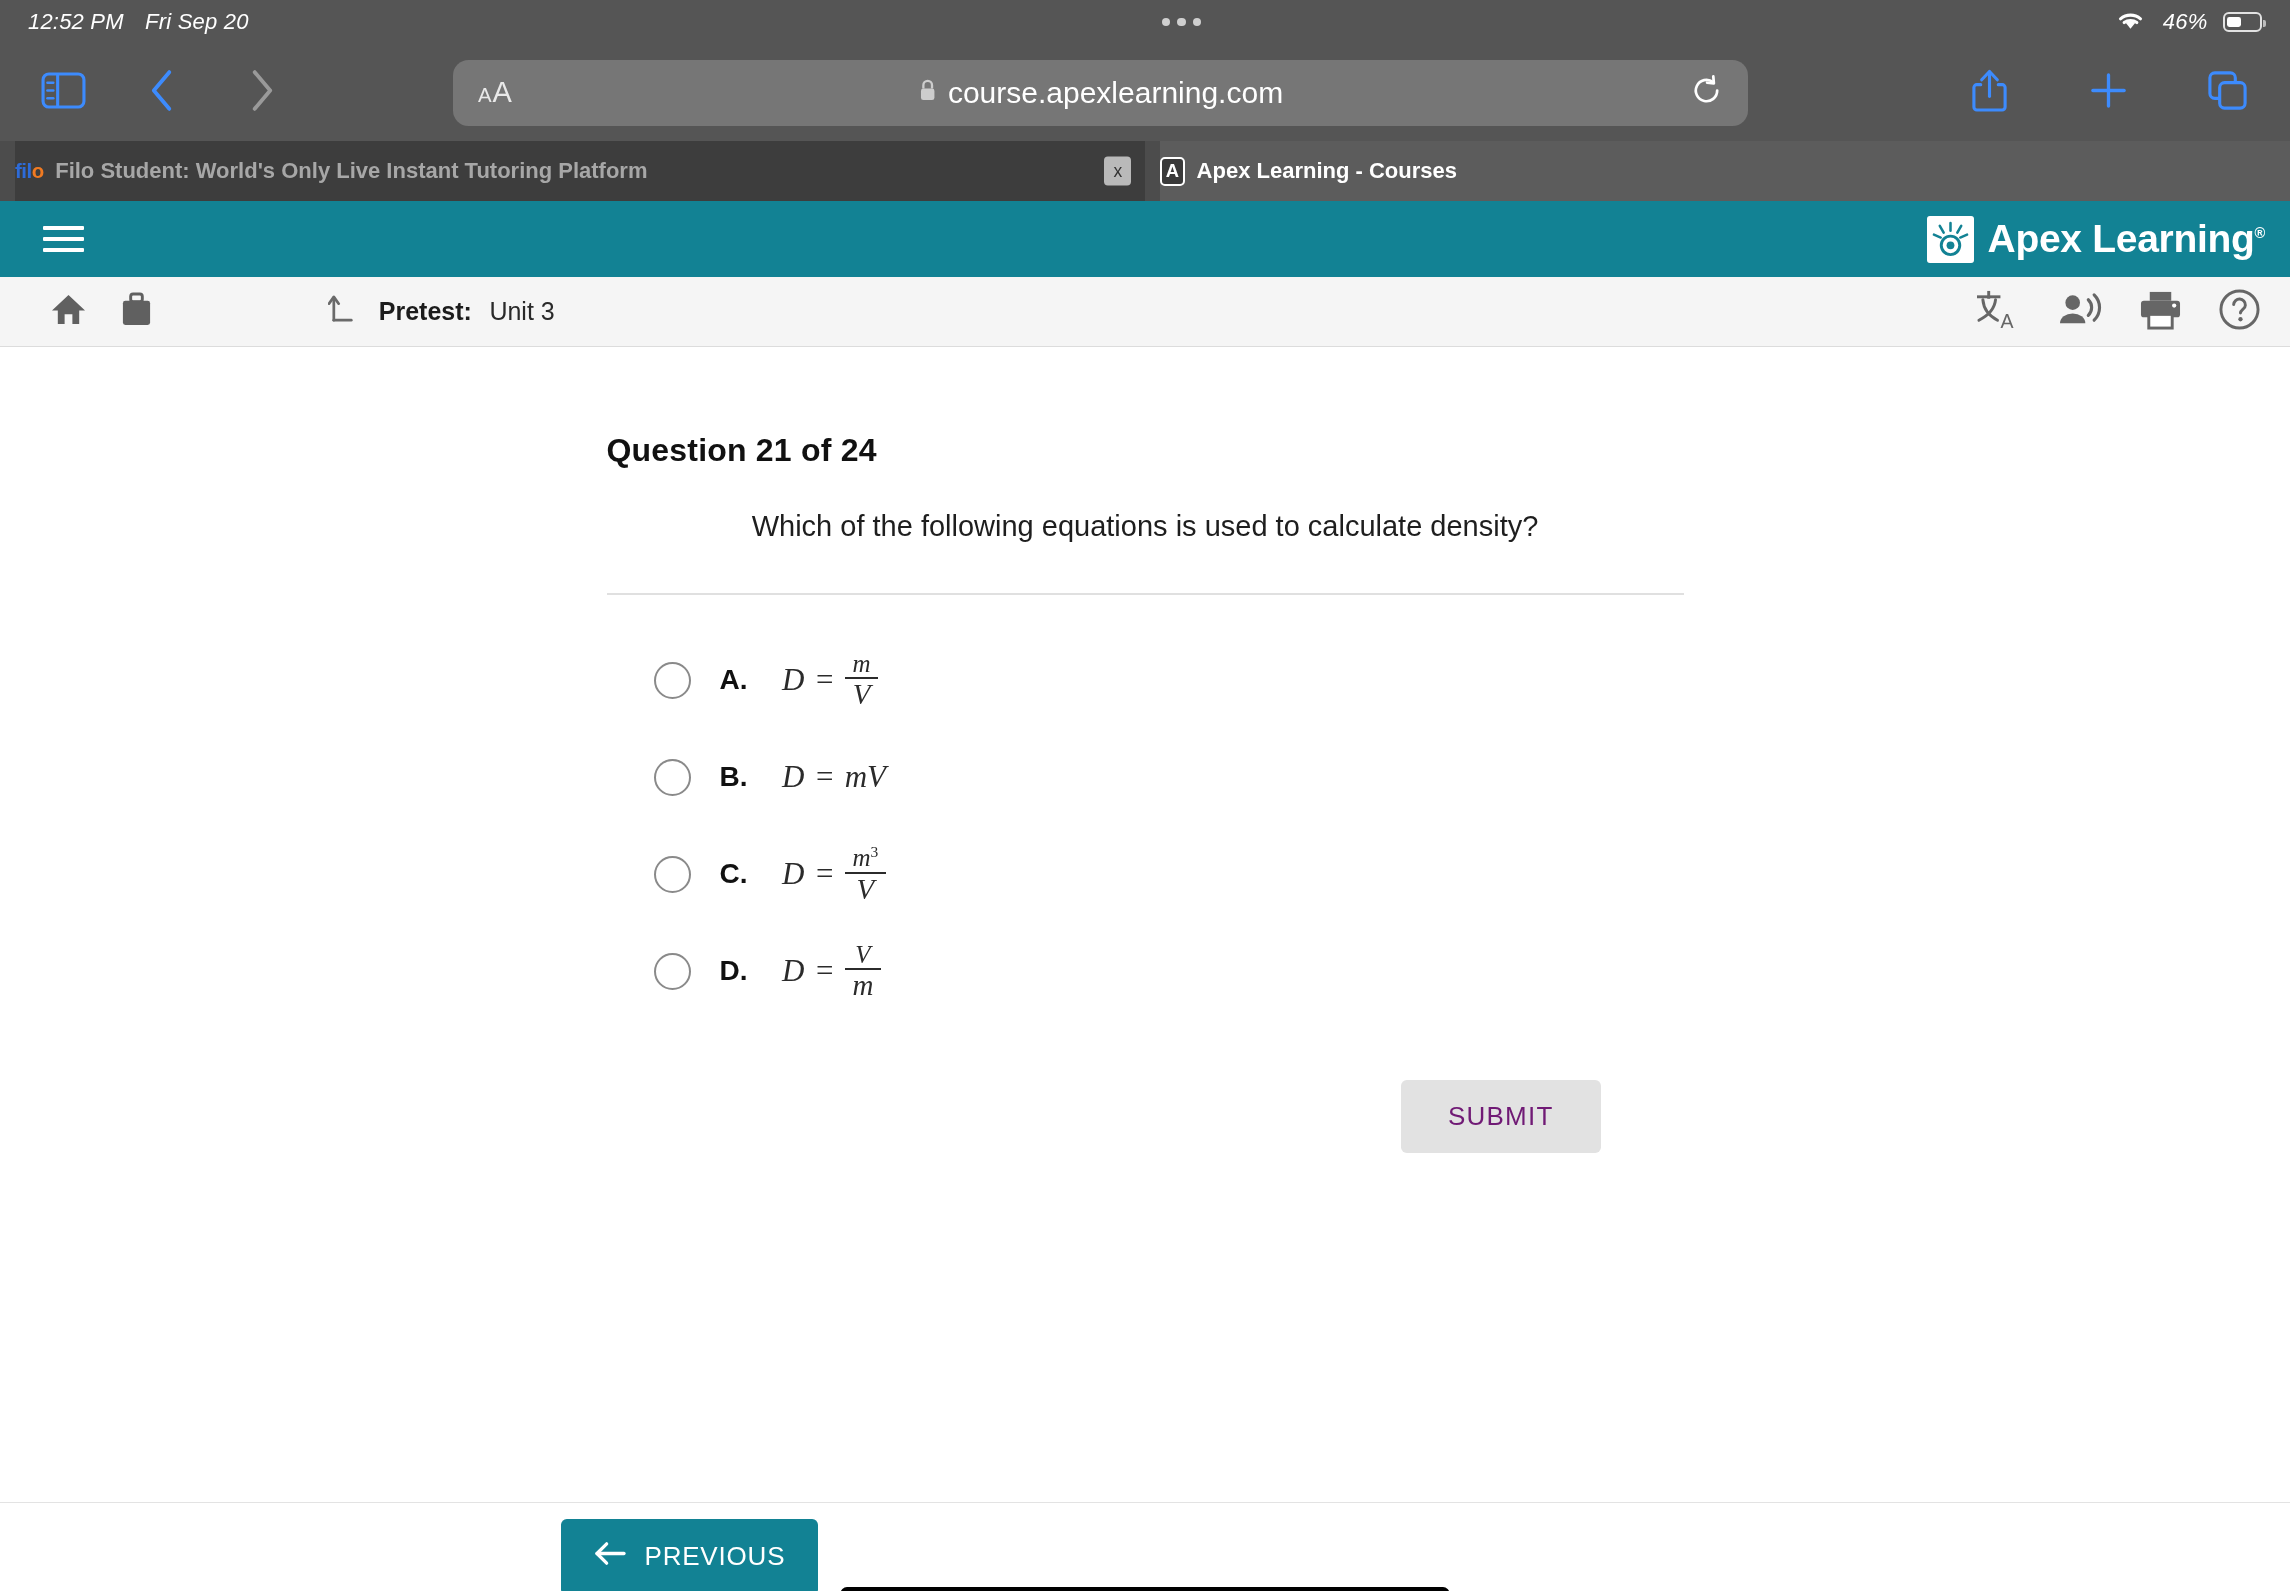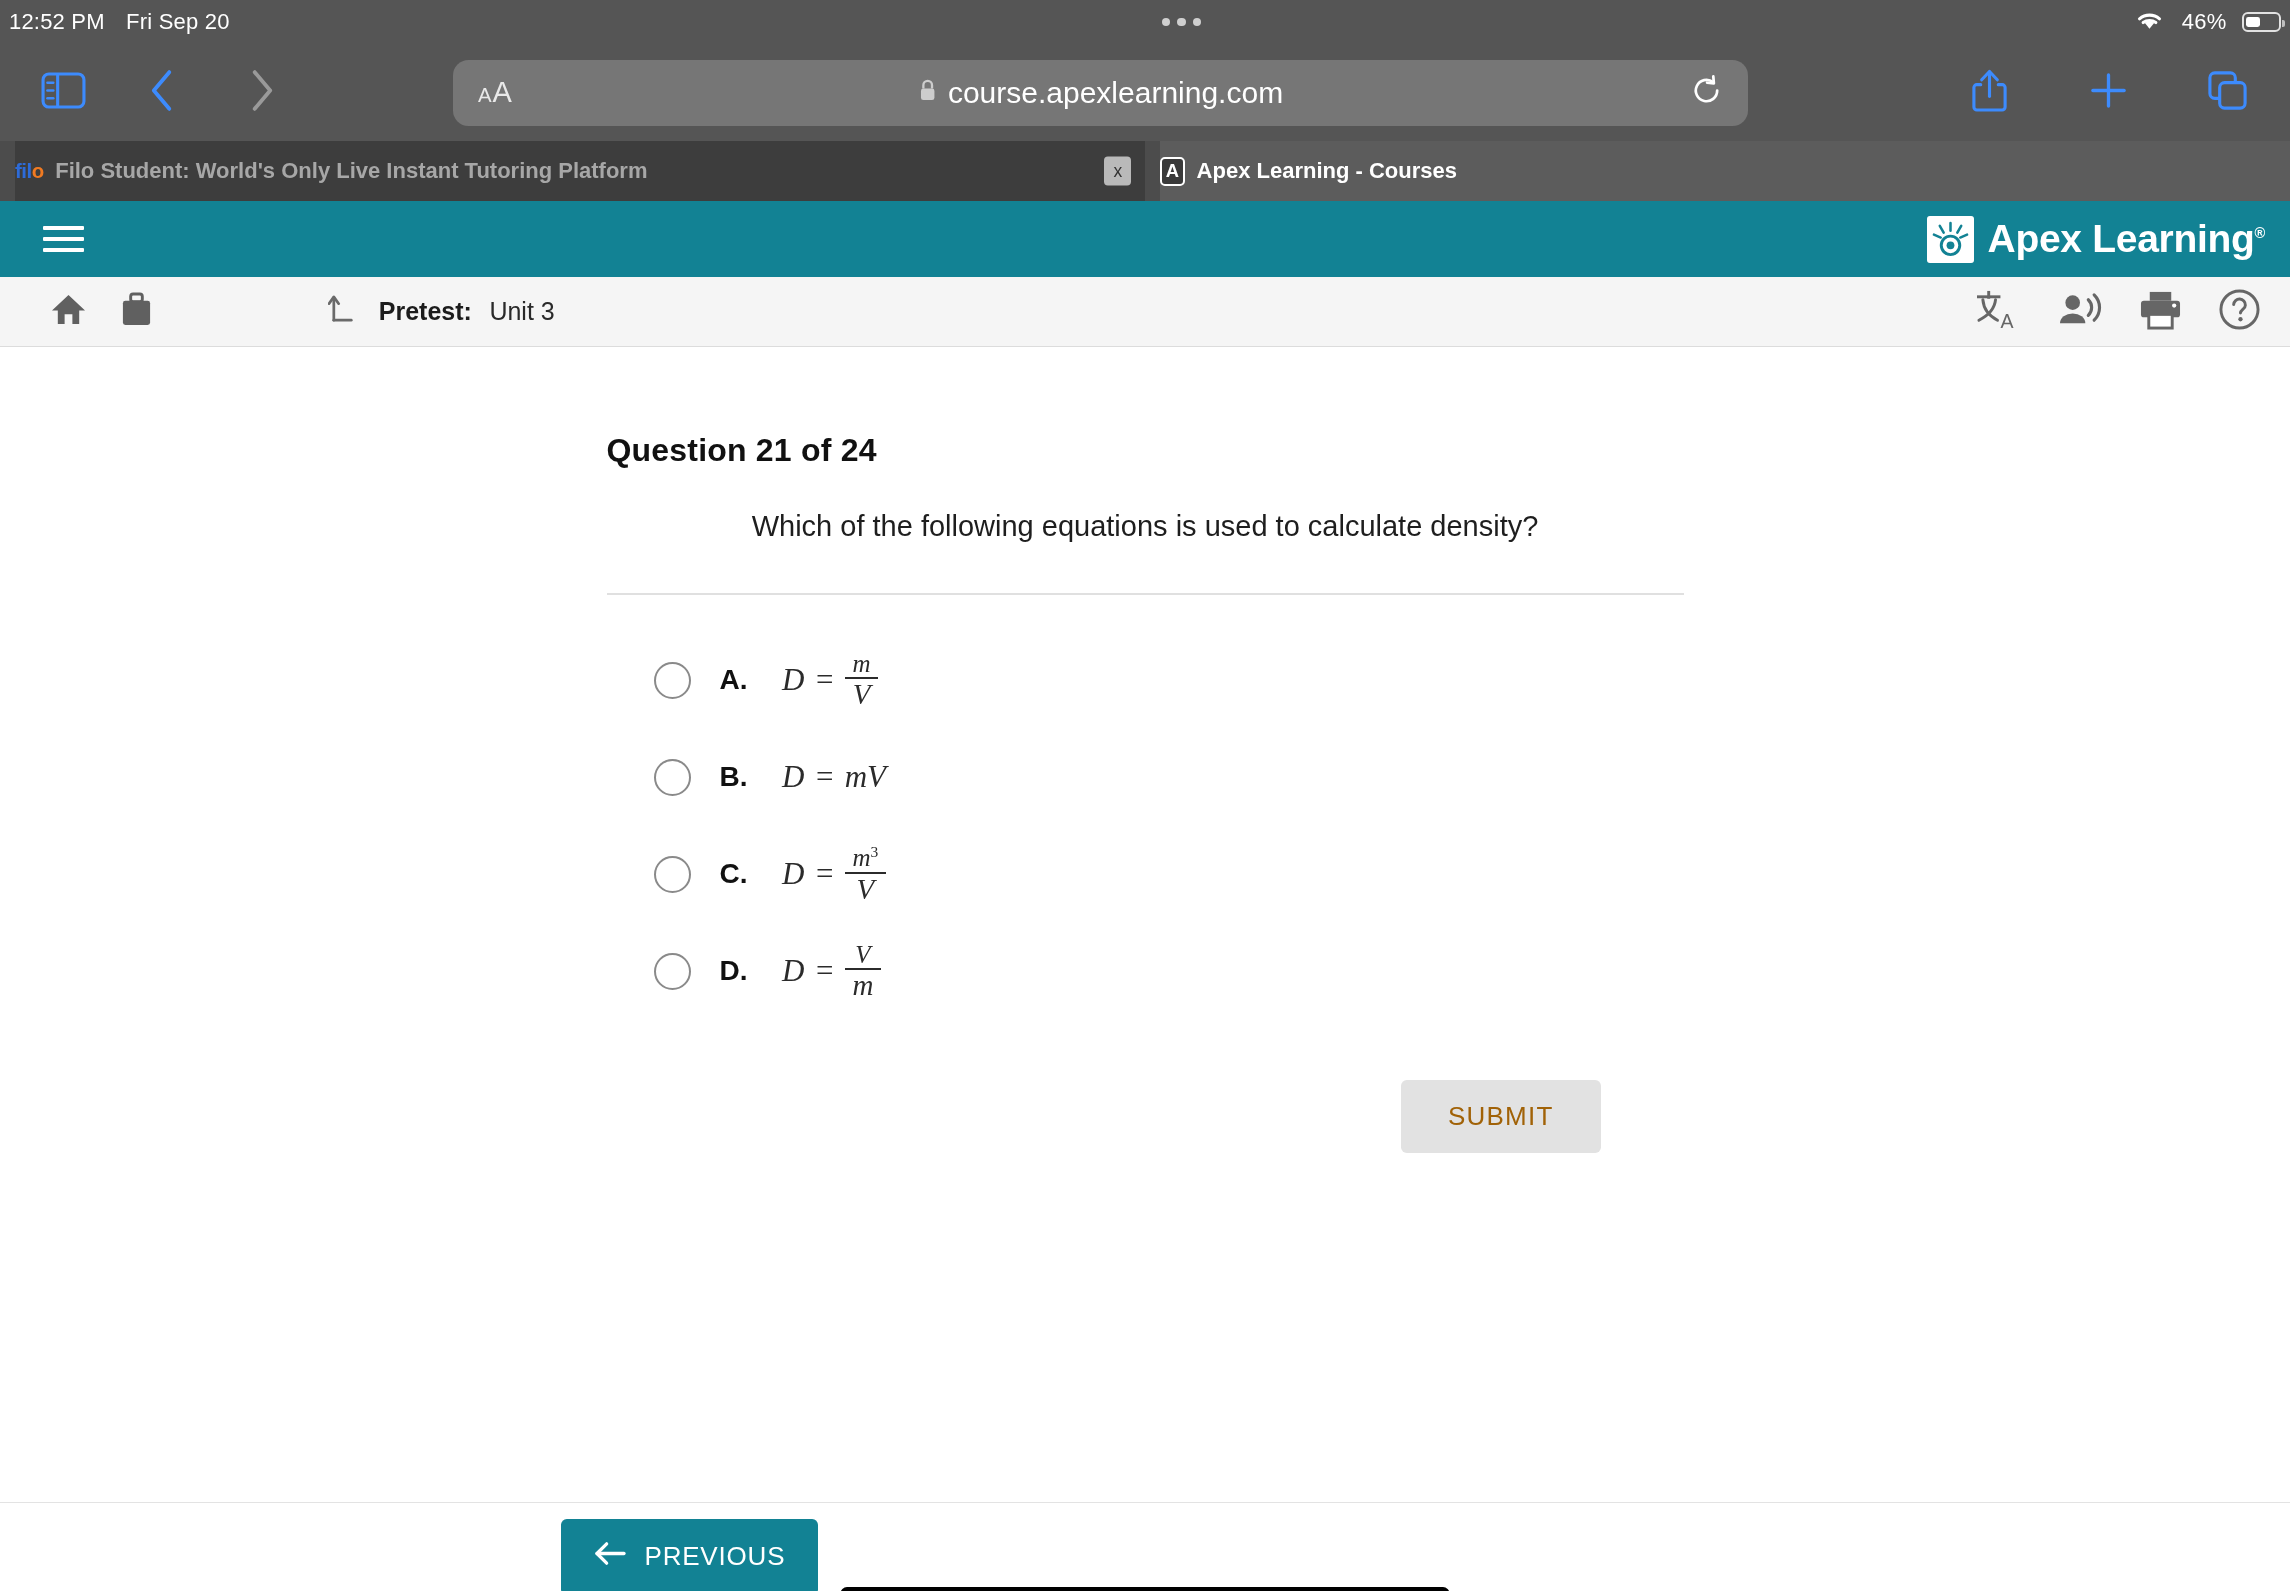--- a/index.html
+++ b/index.html
@@ -9,24 +9,25 @@
     background: #ffffff;
     overflow: hidden;
   }
 
   
   .status-bar {
     height: 44px;
     background: #555555;
     display: flex;
     align-items: center;
-    padding: 0 9px;
+    padding: 0 28px;
     color: #ffffff;
     font-size: 22px;
     letter-spacing: 0.2px;
+    font-style: italic;
   }
   .status-left { display: flex; align-items: baseline; gap: 21.3px; }
   .status-time { font-weight: 500; }
   .status-date { font-weight: 400; }
   .status-dots {
     flex: 1; display: flex; justify-content: center; align-items: center; gap: 6.8px;
   }
   .status-dots i { width: 8.7px; height: 8.7px; border-radius: 50%; background: #cfcfcf; display:block; }
   .status-right { display: flex; align-items: center; gap: 15.5px; }
   .wifi-icon { display: block; }
@@ -169,21 +170,21 @@
     display: flex; align-items: center; gap: 9.7px;
   }
   .frac { display: inline-flex; flex-direction: column; align-items: center; vertical-align: middle; }
   .frac .num { font-size: 25px; line-height: 1.05; padding: 0 7.8px; }
   .frac .bar { height: 1.9px; background: #2b2b2b; width: 100%; min-width: 33px; }
   .frac .den { font-size: 29px; line-height: 1.05; padding: 0 7.8px; }
   .frac .num sup { font-size: 15.5px; font-style: normal; }
 
   .submit-row { display: flex; justify-content: flex-end; padding-right: 83px; margin-top: 60px; }
   .submit-btn {
-    background: #e2e2e2; color: #a16207; border: none;
+    background: #e2e2e2; color: #701a75; border: none;
     font-size: 26px; letter-spacing: 1.2px;
     padding: 21.3px 47px; border-radius: 5.8px;
     font-family: "Liberation Sans", sans-serif;
   }
 
   
   .bottom-bar {
     height: 115px; background: #ffffff;
     border-top: 1px solid #e3e3e3;
     display: flex; align-items: flex-start; position: relative;

